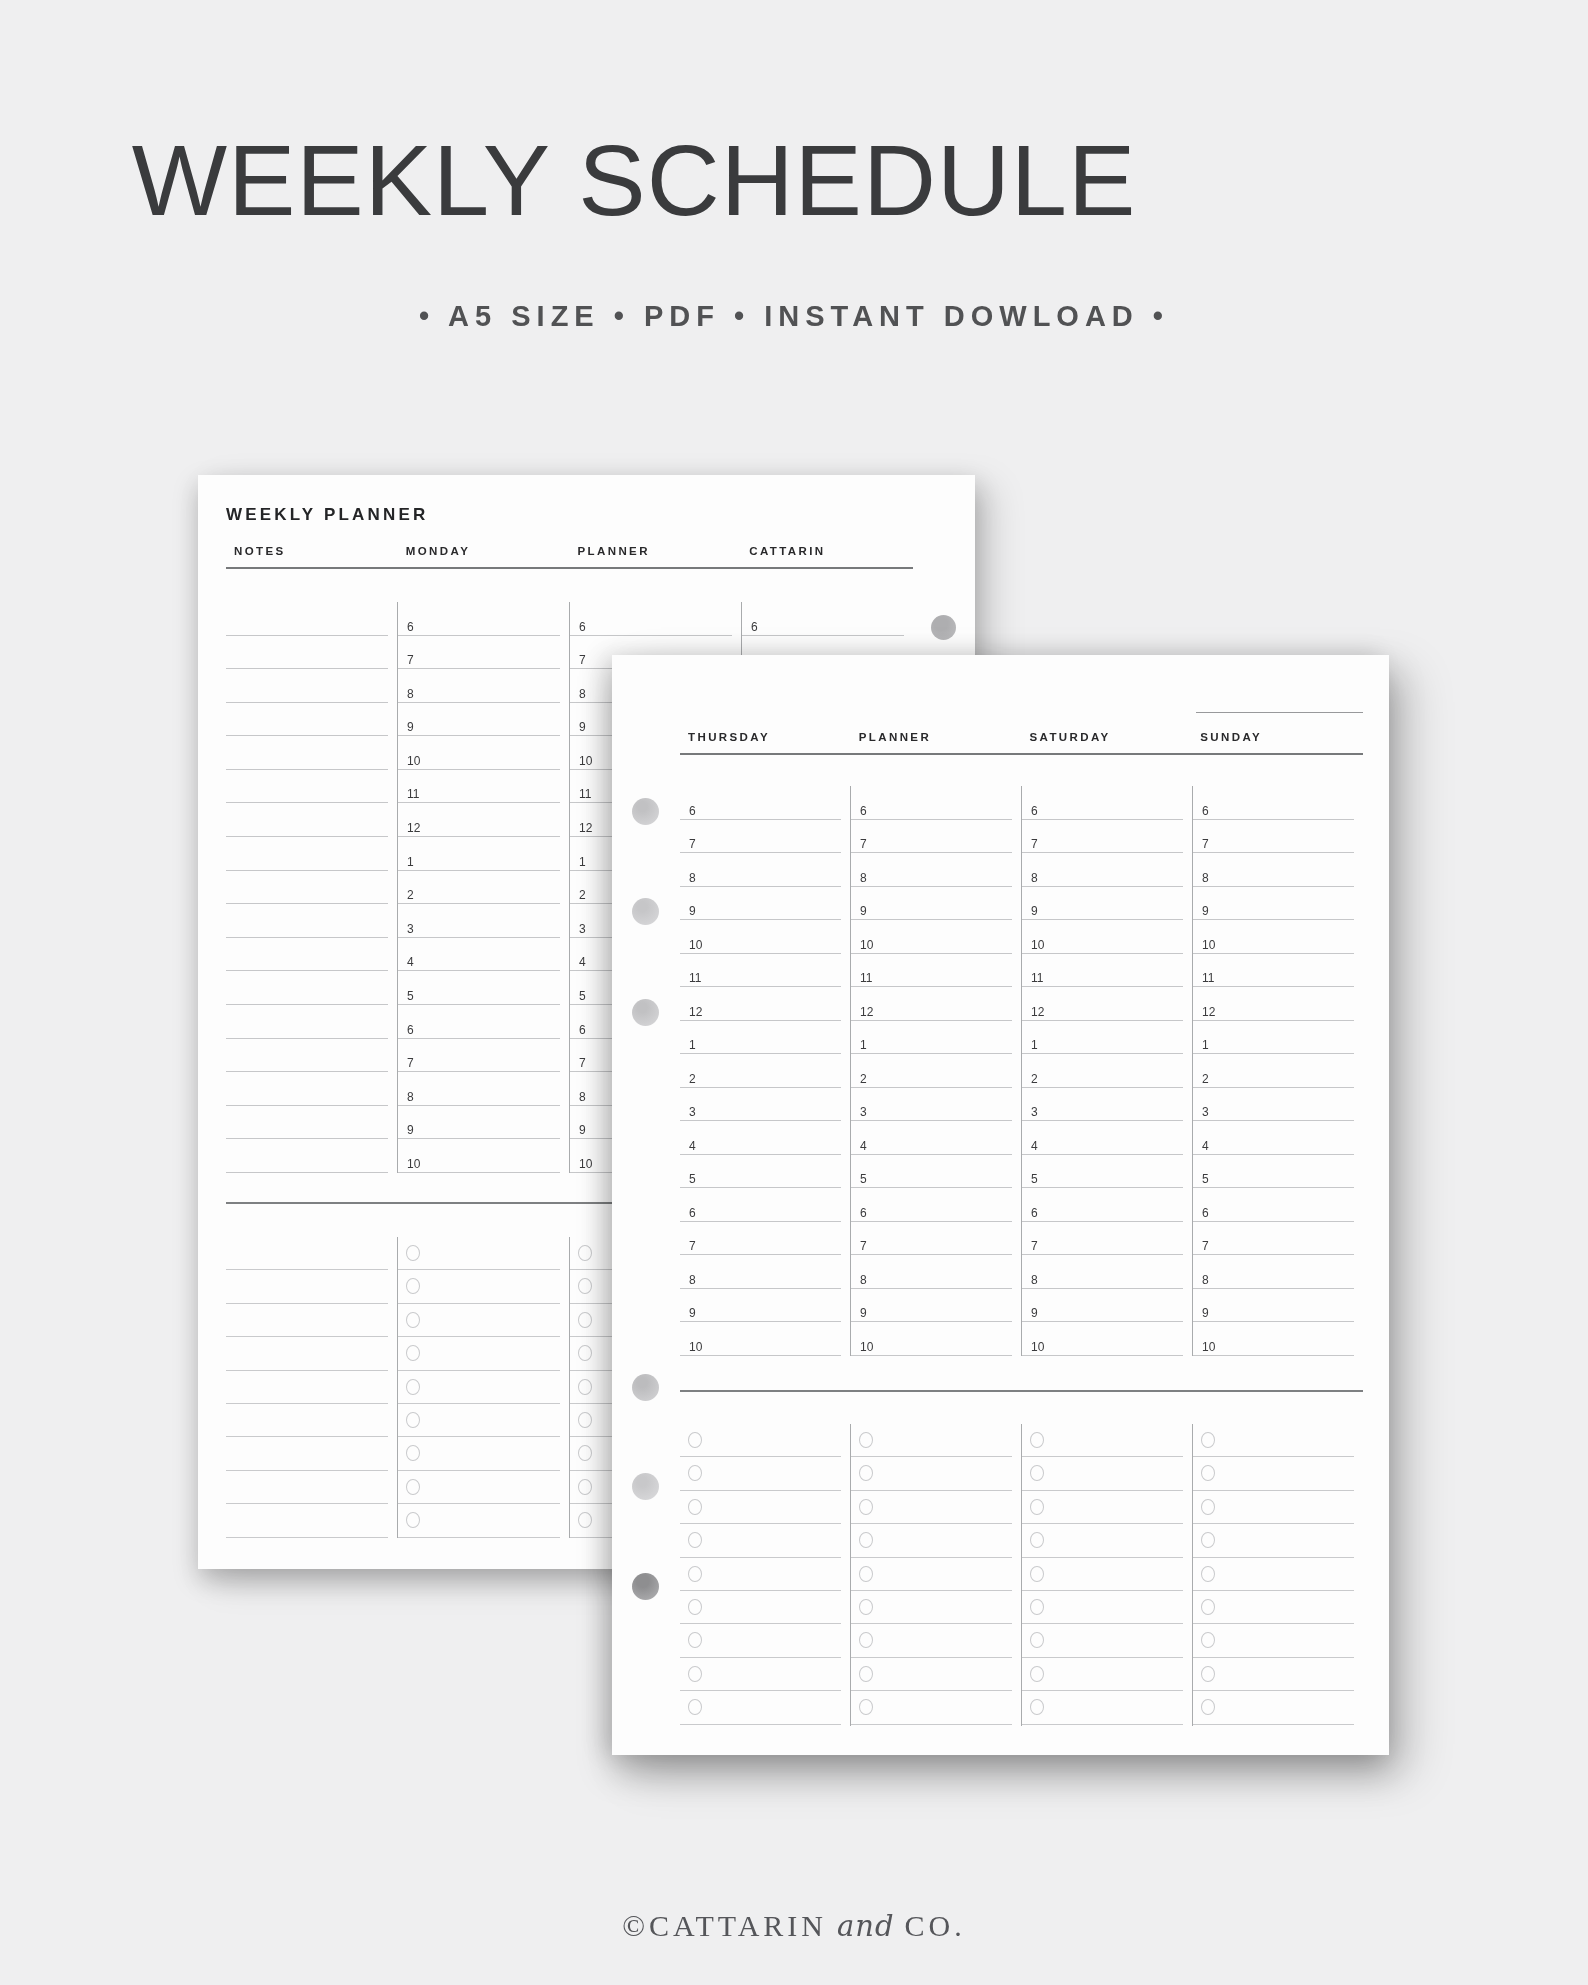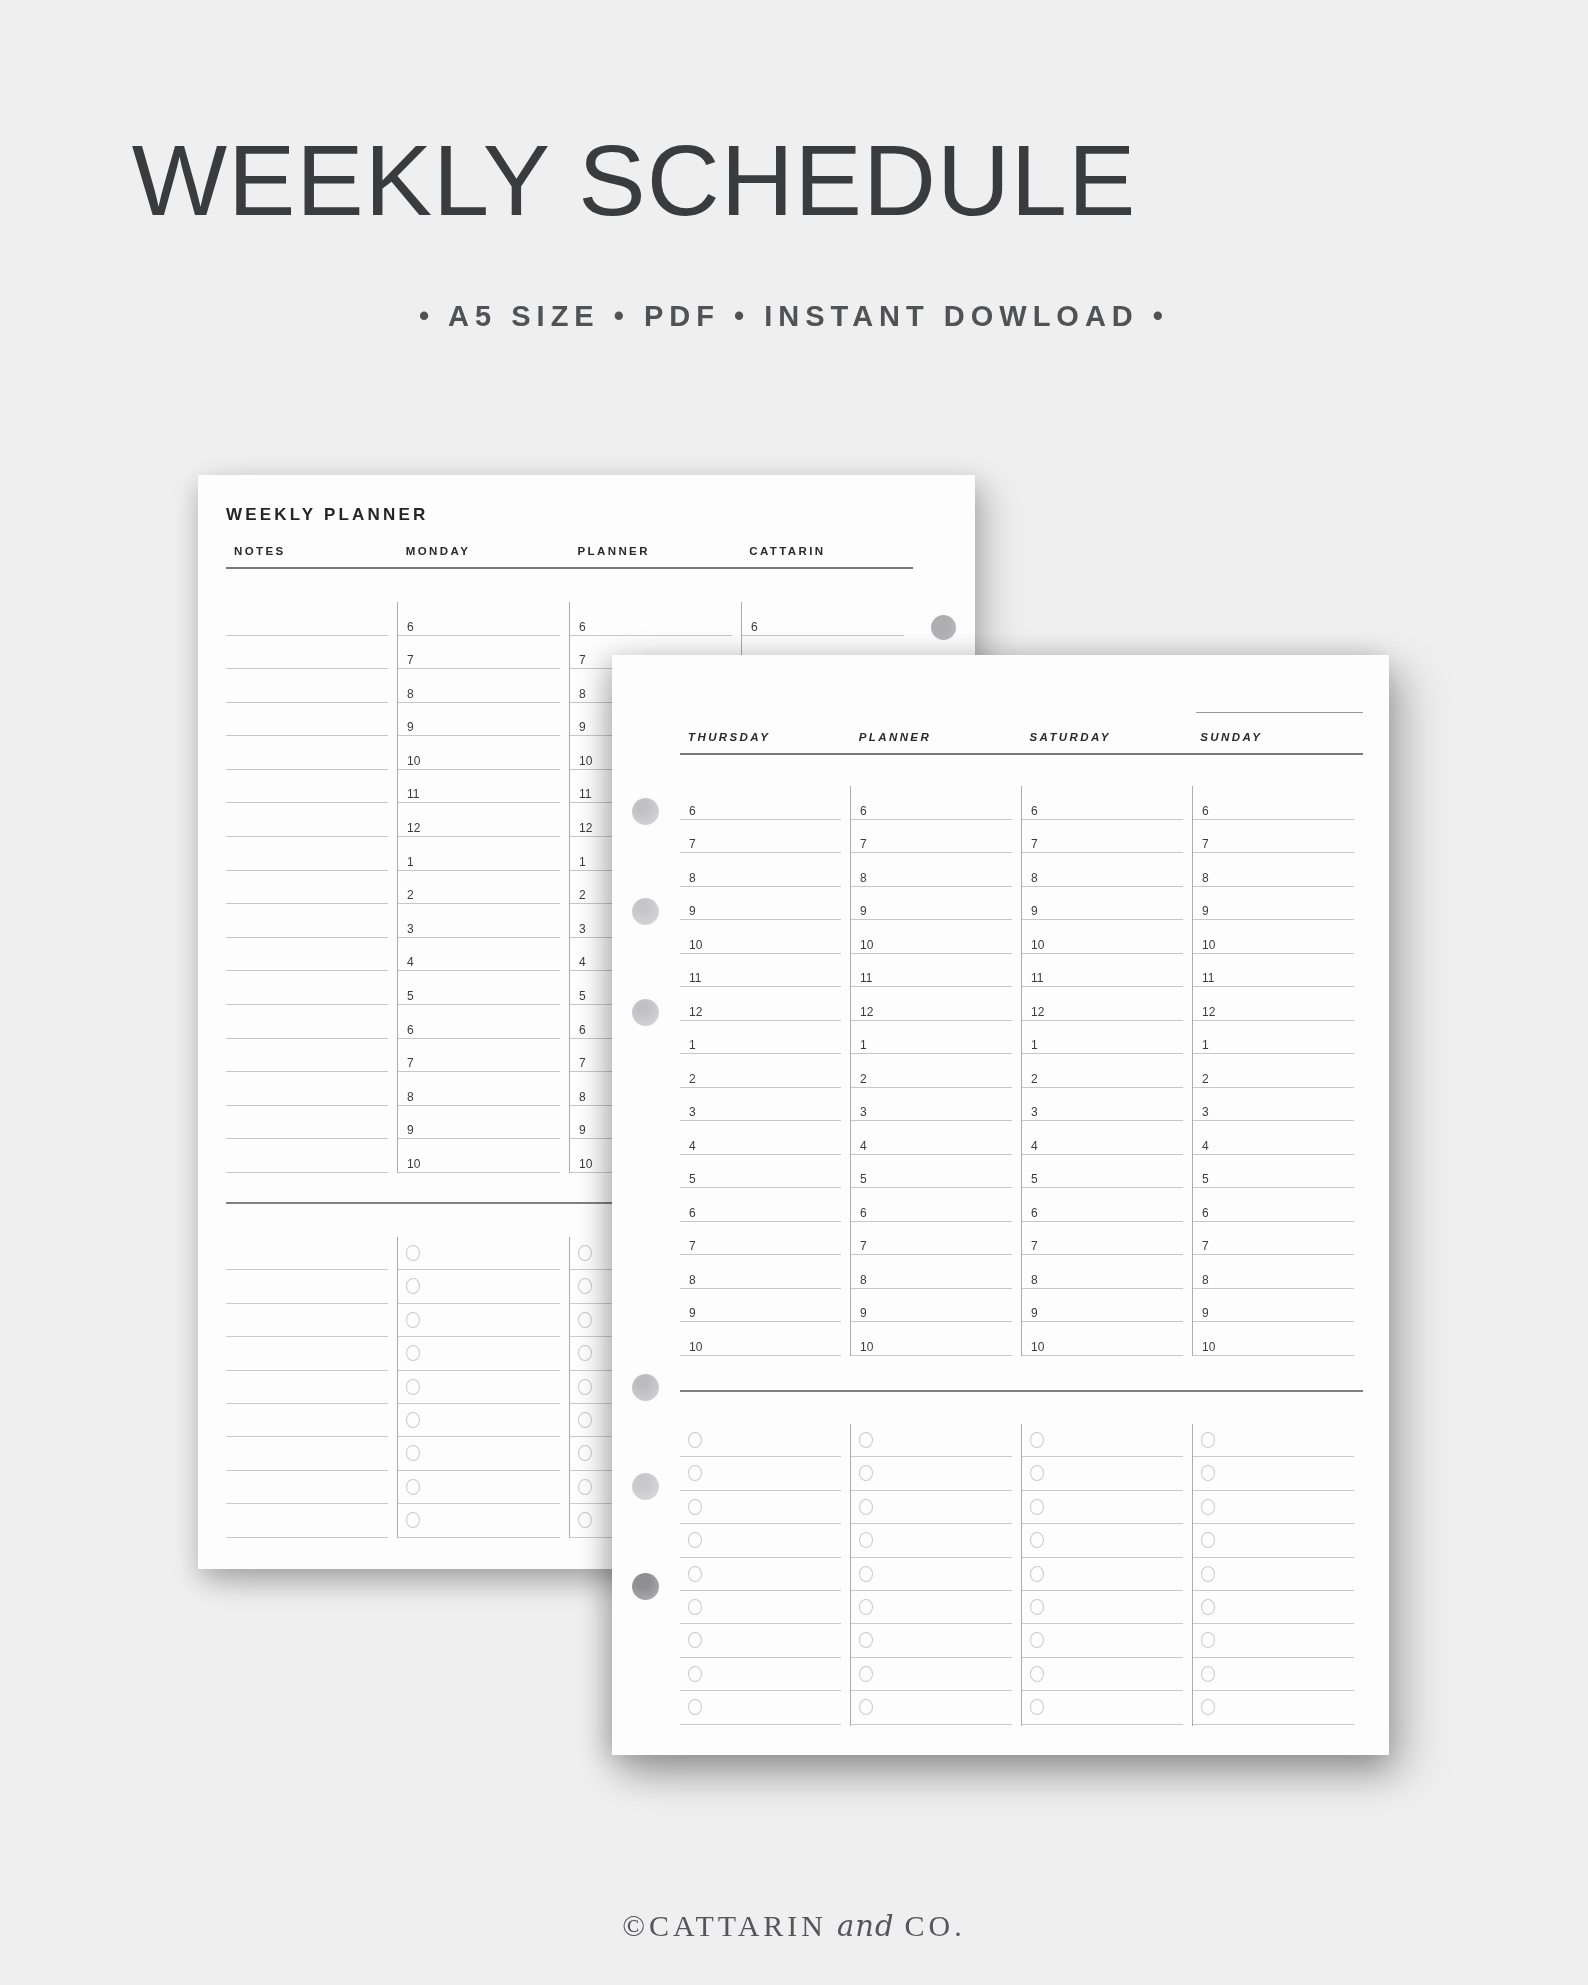--- a/index.html
+++ b/index.html
@@ -34,21 +34,21 @@
     left:612px;top:655px;width:777px;height:1100px;
     box-shadow:0 16px 32px rgba(0,0,0,.25), 20px 18px 44px rgba(0,0,0,.18), -10px -2px 22px rgba(0,0,0,.10);
   }
   .p-title{
     position:absolute;left:28px;top:30px;
     font-size:17px;font-weight:700;letter-spacing:3.2px;color:#242527;
     white-space:nowrap;
   }
   .hdr-row{position:absolute;display:flex;}
   .back .hdr-row{left:28px;top:70px;width:687px;}
-  .front .hdr-row{left:68px;top:76px;width:683px;font-style:italic;}
+  .front .hdr-row{left:68px;top:76px;width:683px;}
   .col-head{
     flex:1 1 0;padding-left:8px;box-sizing:border-box;
     font-size:11.5px;font-weight:700;letter-spacing:2.4px;color:#29292b;
     white-space:nowrap;overflow:hidden;
   }
   .hdr-line{position:absolute;border-top:2px solid #77797b;}
   .back .hdr-line{left:28px;top:92px;width:687px;}
   .front .hdr-line{left:68px;top:98px;width:683px;}
   .short-line{
     position:absolute;left:584px;top:57px;width:167px;

